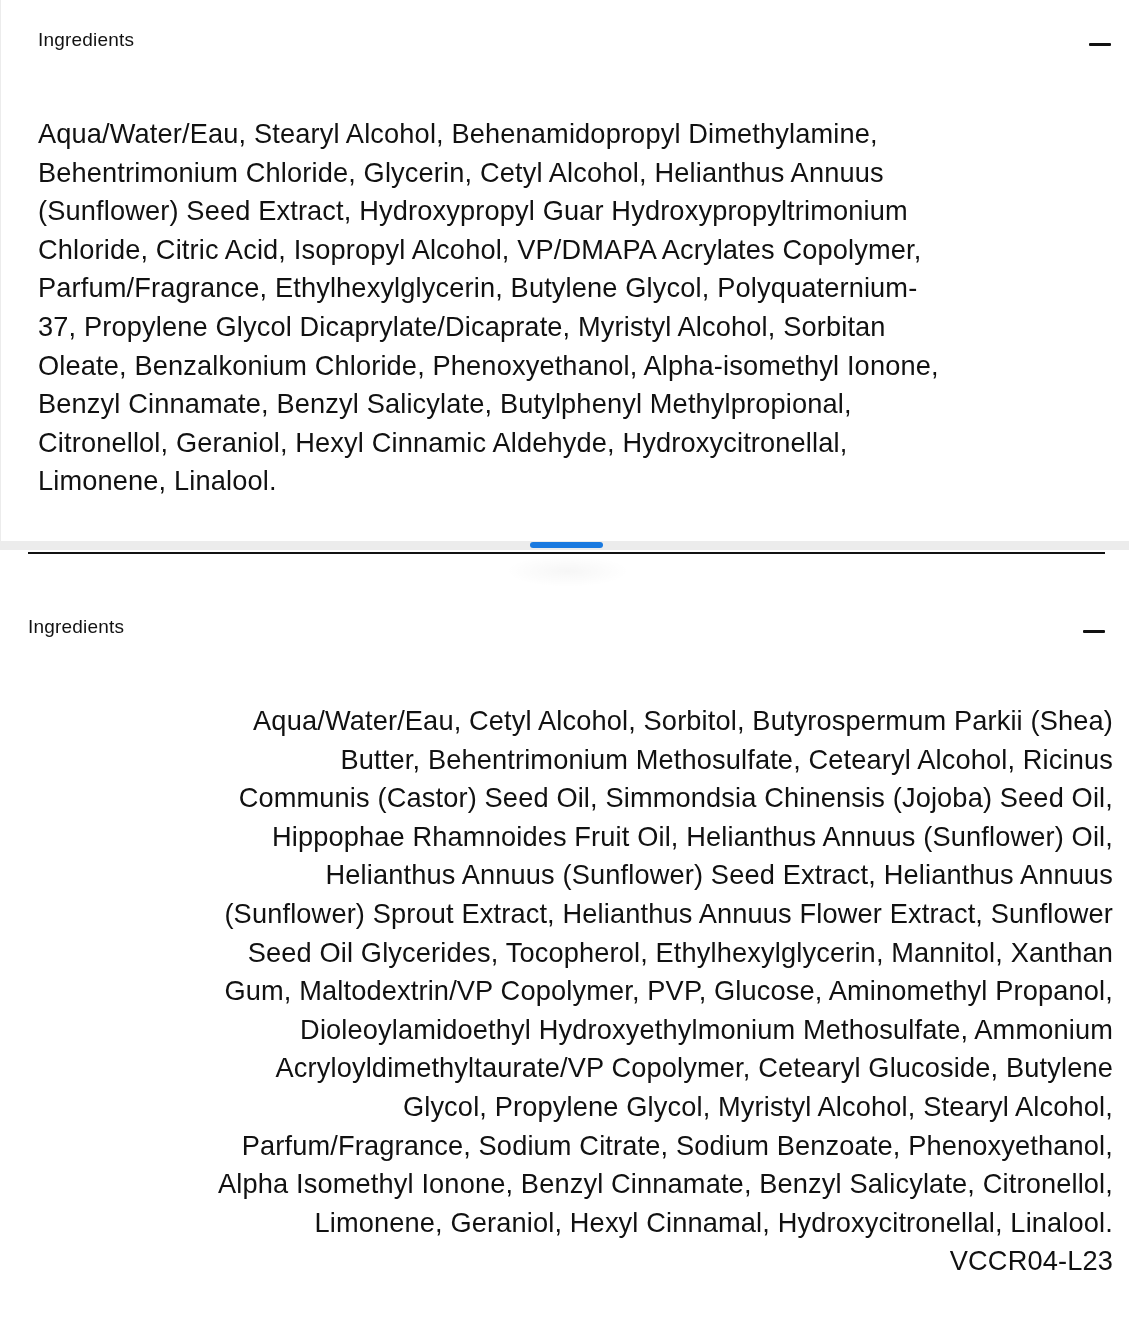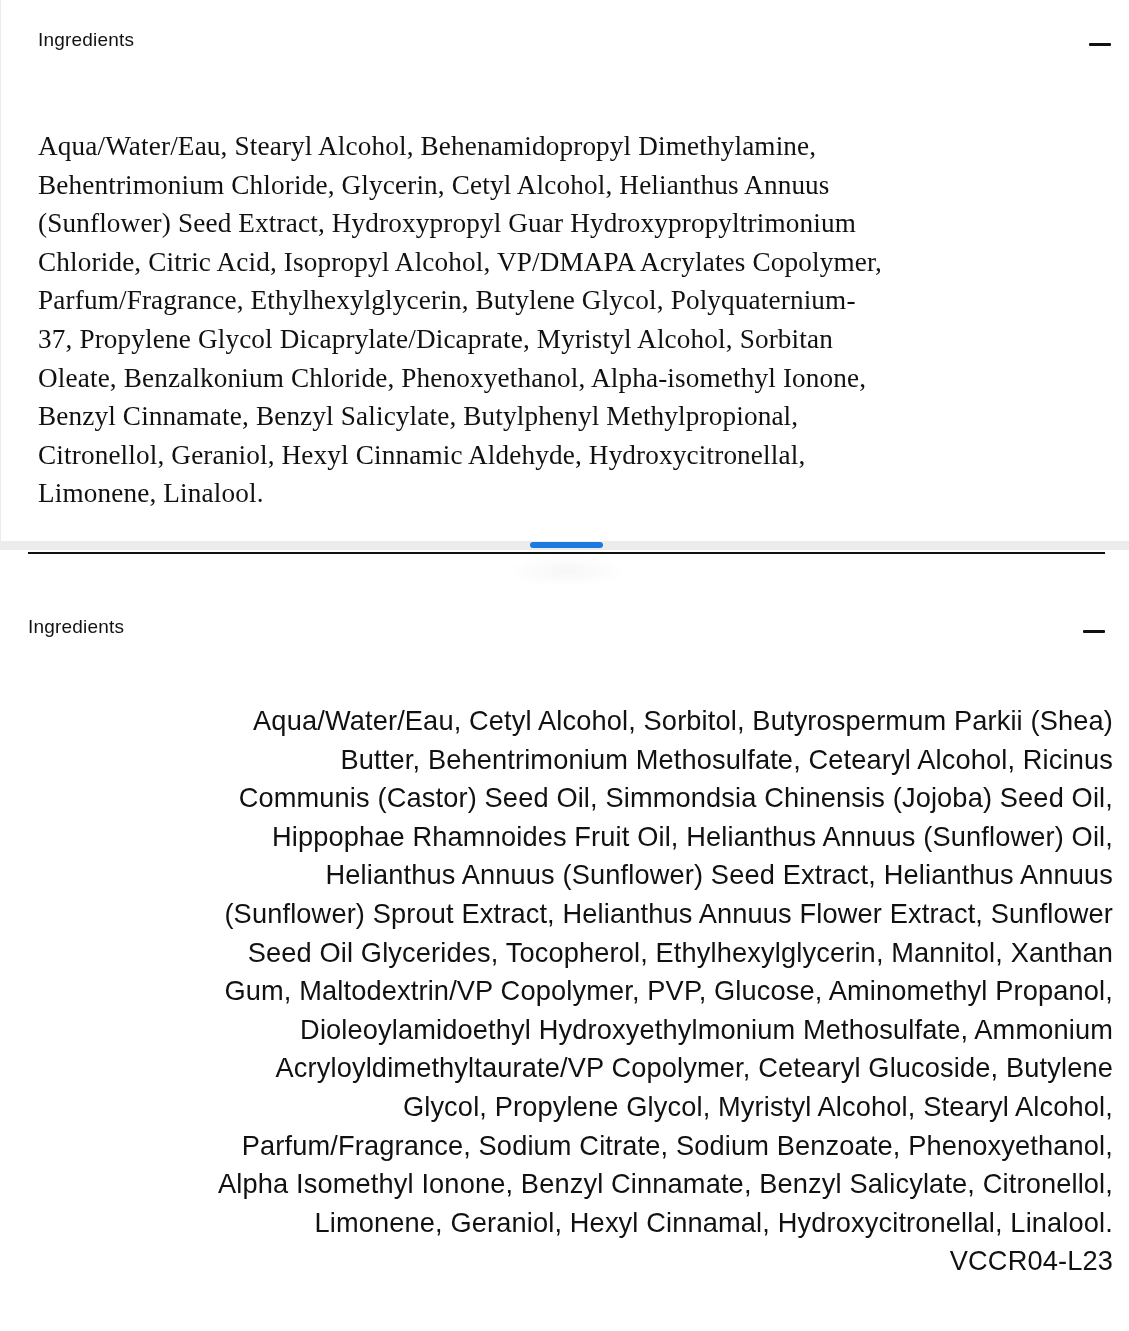--- a/index.html
+++ b/index.html
@@ -57,23 +57,22 @@
     .ingredients-text {
       position: absolute;
       font-size: 27.2px;
       line-height: 38.6px;
       letter-spacing: 0.15px;
       color: #111;
       white-space: pre-line;
     }
     .panel-top .ingredients-text {
       left: 37px;
-      top: 127px;
+      top: 115px;
       width: 1080px;
-      font-family: Liberation Serif, serif;
     }
     
     .divider-strip {
       position: absolute;
       left: 0;
       top: 541px;
       width: 1129px;
       height: 9px;
       background: #ececec;
     }

